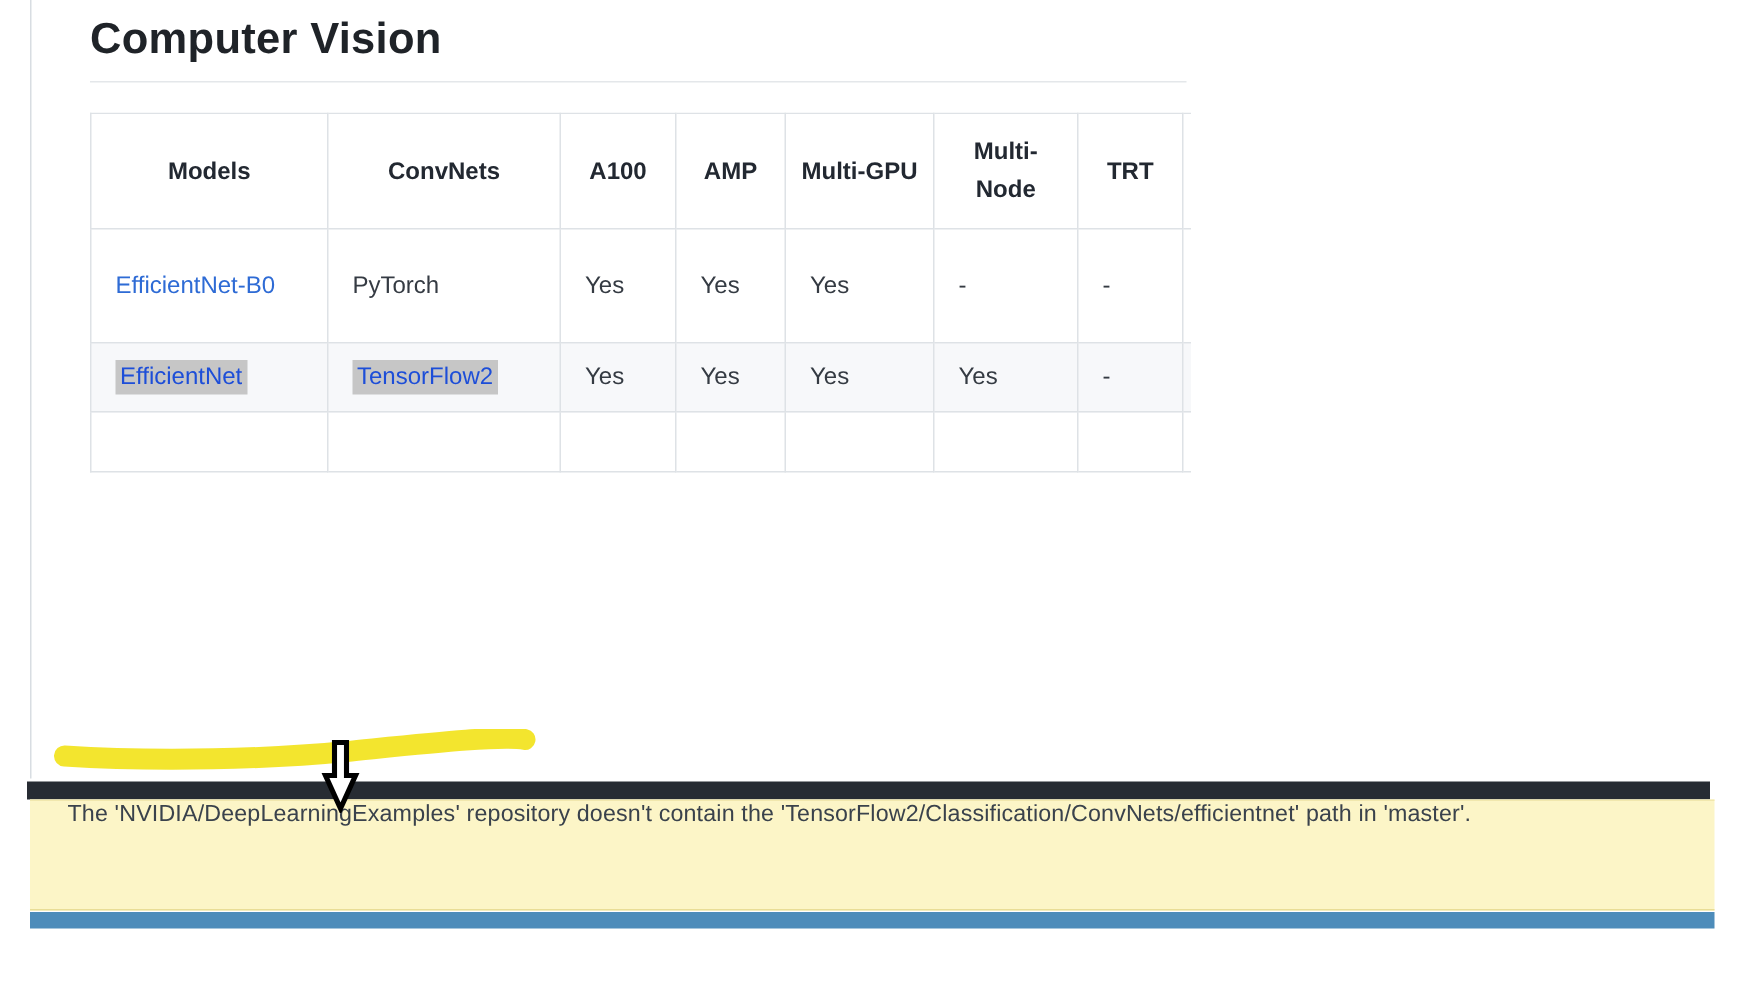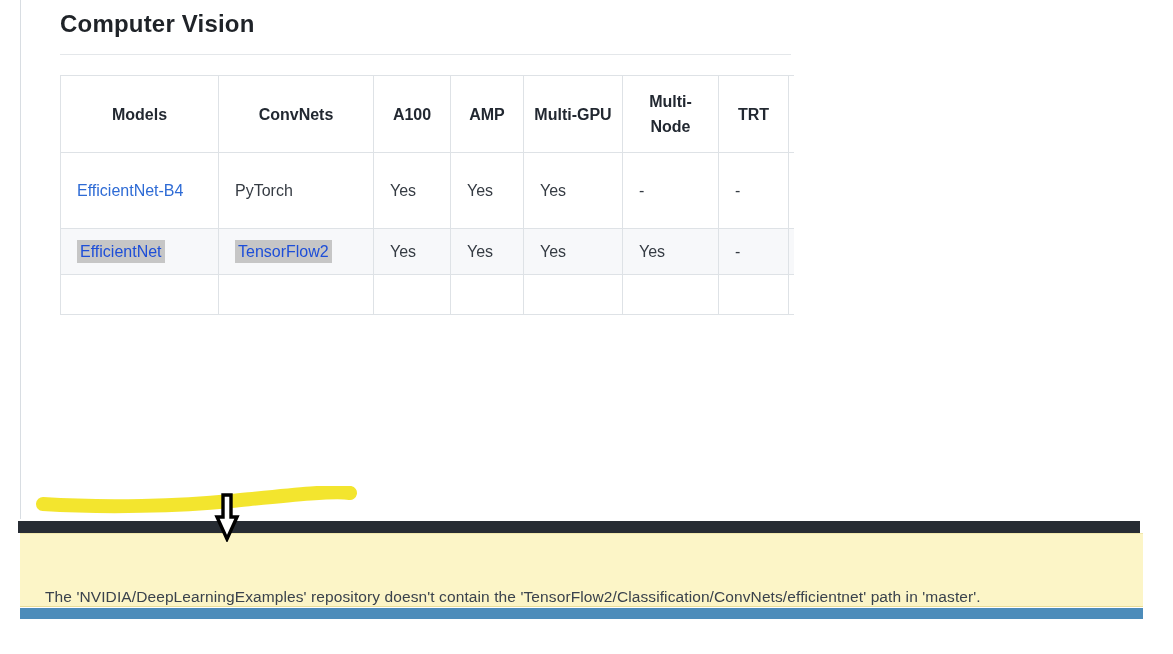--- a/index.html
+++ b/index.html
@@ -5,21 +5,21 @@
   html,body{margin:0;padding:0;}
   body{
     width:1173px;height:654px;position:relative;overflow:hidden;
     background:#ffffff;
     font-family:"Liberation Sans", sans-serif;
     -webkit-font-smoothing:antialiased;
   }
   .left-line{position:absolute;left:20px;top:0;width:1px;height:519px;background:#d8dde2;}
   .page-title{
     position:absolute;left:60px;top:10px;margin:0;
-    font-size:24px;font-weight:700;color:#1f2328;letter-spacing:.2px;
+    font-size:29px;font-weight:700;color:#1f2328;letter-spacing:.2px;
   }
   .title-divider{position:absolute;left:60px;top:54px;width:731px;height:1px;background:#e4e7ea;}
   .table-wrap{
     position:absolute;left:60px;top:75px;width:734px;height:445px;overflow:hidden;
   }
   table{border-collapse:collapse;table-layout:fixed;width:900px;background:#fff;}
   th,td{
     border:1px solid #dee2e6;
     font-size:16px;line-height:25px;vertical-align:middle;
     padding:6px 16px;color:#353b43;background-clip:padding-box;
@@ -33,21 +33,21 @@
   td{text-align:left;}
   a.model-link{color:#2e6bd5;text-decoration:none;cursor:pointer;}
   .sel{background:#c6c6c6;padding:3px 3px;color:#1d4ed8;}
   
   .hl-svg{position:absolute;left:36px;top:486px;z-index:3;pointer-events:none;}
   .arrow-svg{position:absolute;left:214px;top:493px;z-index:6;pointer-events:none;}
   .dark-bar{position:absolute;left:18px;top:521px;width:1122px;height:12px;background:#272c33;z-index:4;}
   .tooltip-bar{
     position:absolute;left:20px;top:533px;width:1123px;height:74px;
     background:#fcf5c7;border-top:1px solid #f1e7ad;border-bottom:1px solid #e9dd96;
-    box-sizing:border-box;display:flex;align-items:flex-end;z-index:4;
+    box-sizing:border-box;display:flex;align-items:flex-start;z-index:4;
   }
   .tooltip-bar span{
     padding-left:25px;font-size:15.5px;color:#3a424c;letter-spacing:.1px;
   }
   .accent-strip{position:absolute;left:20px;top:608px;width:1123px;height:11px;background:#4d8cba;z-index:4;}
 </style>
 </head>
 <body>
 
 <div class="left-line"></div>
@@ -74,21 +74,21 @@
         <th>A100</th>
         <th>AMP</th>
         <th>Multi-GPU</th>
         <th>Multi-Node</th>
         <th>TRT</th>
         <th></th>
       </tr>
     </thead>
     <tbody>
       <tr>
-        <td><a class="model-link">EfficientNet-B4</a></td>
+        <td><a class="model-link">EfficientNet-B0</a></td>
         <td>PyTorch</td>
         <td>Yes</td>
         <td>Yes</td>
         <td>Yes</td>
         <td>-</td>
         <td>-</td>
         <td></td>
       </tr>
       <tr class="short">
         <td><span class="sel">EfficientNet</span></td>

